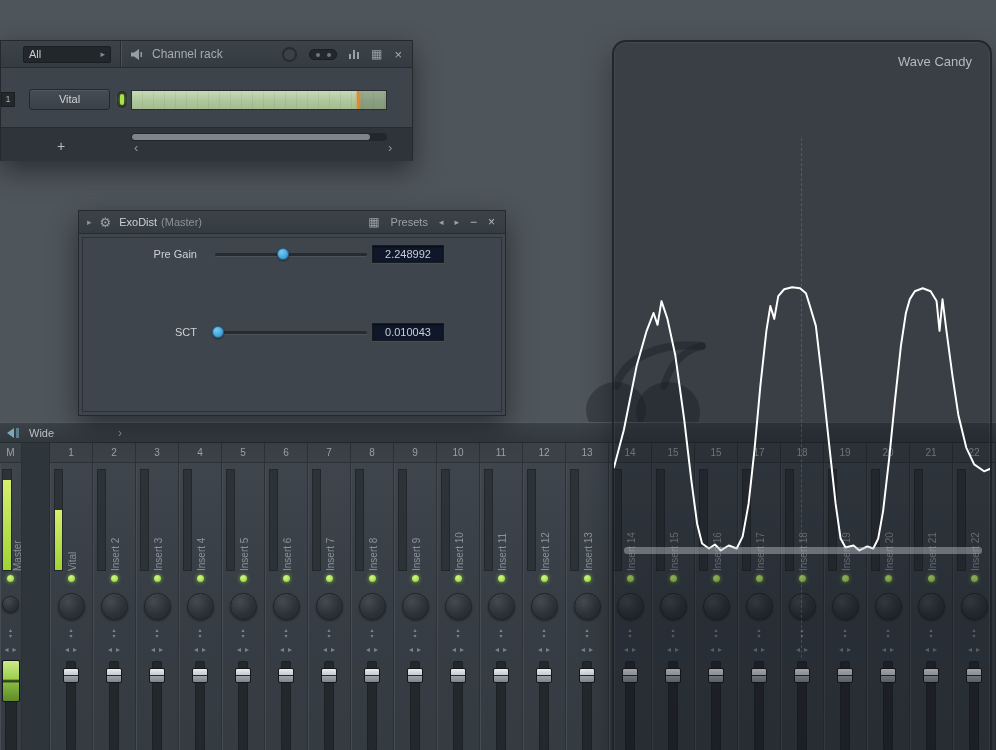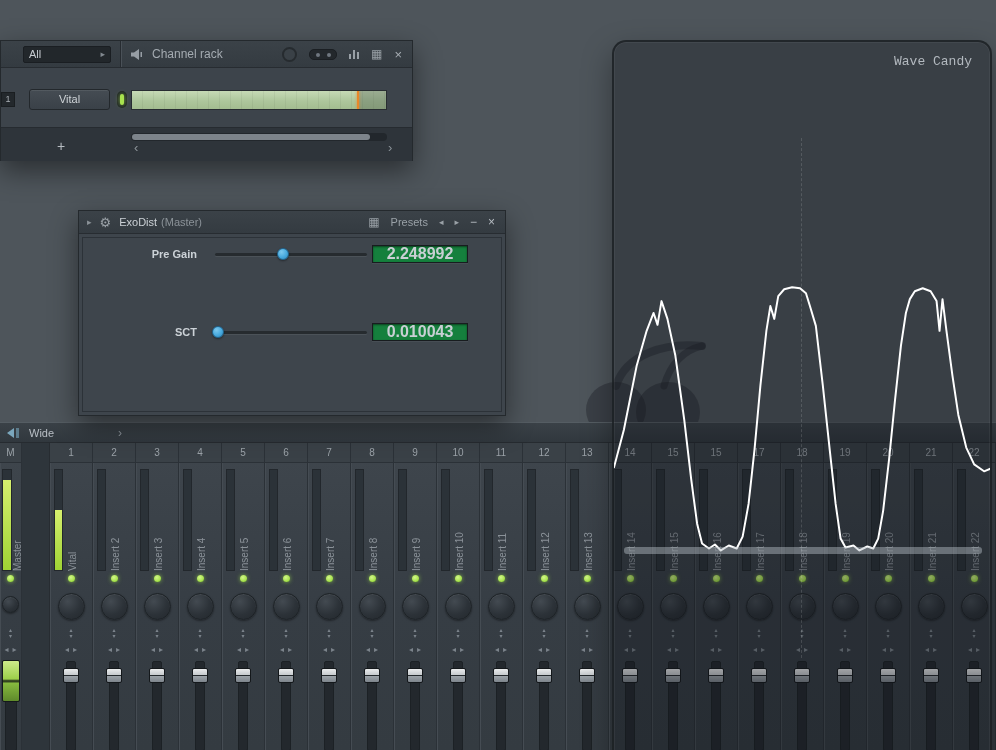--- a/index.html
+++ b/index.html
@@ -54,26 +54,26 @@
   #exodist .titlebar{height:23px;padding:0 8px;gap:8px;font-size:11px;}
   .px-caret{color:#8b9298;font-size:9px;}
   .gear-glyph{color:#9aa1a7;font-size:13px;line-height:13px;}
   .px-title{color:#ccd1d6;}
   .px-sub{color:#8b9298;margin-left:-4px;}
   .px-right{margin-left:auto;display:flex;align-items:center;gap:11px;padding-right:2px;color:#9aa1a7;}
   .px-right .sm{font-size:9px;}
   .px-right .md{font-size:12px;color:#b6bcc2;}
   #exodist .body{position:relative;height:181px;}
   .plugin-frame{position:absolute;inset:3px;border:1px solid #2c3238;pointer-events:none;}
-  .param-row{position:absolute;left:0;width:100%;height:22px;font-weight:bold;}
+  .param-row{position:absolute;left:0;width:100%;height:22px;}
   .param-label{position:absolute;left:0;top:0;width:118px;height:22px;line-height:22px;text-align:right;font-size:11px;color:#ccd2d7;}
   .param-slider{position:absolute;left:136px;top:0;width:152px;height:22px;}
   .param-slider .track{position:absolute;left:0;right:0;top:10px;height:3px;background:#262b2f;border-radius:2px;box-shadow:0 1px 0 rgba(255,255,255,.07);}
   .param-knob{position:absolute;top:5px;left:0;width:12px;height:12px;margin-left:-6px;border-radius:50%;background:radial-gradient(circle at 35% 30%,#7cc8ee,var(--knob_blue) 55%,#2e86b8);border:1px solid #20638c;box-shadow:0 1px 2px rgba(0,0,0,.4);}
-  .param-value{position:absolute;left:293px;top:2px;width:96px;height:18px;background:#15803d;border:1px solid #181c1f;box-shadow:inset 0 1px 2px rgba(0,0,0,.5),0 1px 0 rgba(255,255,255,.05);color:#c9cfd4;font-size:16px;line-height:16px;text-align:center;}
+  .param-value{position:absolute;left:293px;top:2px;width:72px;height:18px;background:#0f172a;border:1px solid #181c1f;box-shadow:inset 0 1px 2px rgba(0,0,0,.5),0 1px 0 rgba(255,255,255,.05);color:#c9cfd4;font-size:11px;line-height:16px;text-align:center;}
 
   
   #mixer{position:absolute;left:0;top:422px;width:996px;height:328px;background:#343b41;z-index:1;border-top:1px solid #555d63;}
   .mixer-header{height:20px;display:flex;align-items:center;background:linear-gradient(#3a4147,#31383e);border-bottom:1px solid #262b30;padding:0 6px;gap:8px;font-size:11px;color:#b9bfc5;}
   .mixer-arrow{margin-left:56px;color:#8b9299;font-size:12px;}
   .mixer-tracks{position:absolute;top:20px;bottom:0;left:0;right:0;display:flex;}
   .mcol{position:relative;flex:0 0 43px;border-right:1px solid #2b3137;background:linear-gradient(#3f464d,#363d44 55%,#343b41);box-shadow:inset 1px 0 0 #454c53;}
   .mcol.master{flex-basis:22px;}
   .mgap{flex:0 0 28px;background:#2e353b;border-right:1px solid #272c31;}
   .mnum{height:20px;line-height:20px;text-align:center;font-size:10px;color:#9aa1a7;background:#3a4147;border-bottom:1px solid #2b3137;}
@@ -88,21 +88,21 @@
   .fader{position:absolute;left:50%;top:198px;bottom:-1px;width:10px;margin-left:-5px;background:#23282d;border:1px solid #1c2125;border-radius:2px;}
   .fhandle{position:absolute;left:50%;top:6px;width:16px;height:15px;margin-left:-8px;background:linear-gradient(#e9ebec 0%,#c7cbce 45%,#23282c 50%,#9aa1a7 56%,#7e858c 100%);border:1px solid #14181b;border-radius:2px;}
   .master .meter{left:2px;width:10px;}
   .master .mname{left:12px;}
   .master .knob{width:17px;height:17px;margin-left:-8.5px;top:133px;}
   .master .fader{width:12px;margin-left:-6px;}
   .master .fhandle{height:42px;top:-2px;width:18px;margin-left:-9px;background:linear-gradient(#cde98a 0%,#9ccf4a 45%,#1d2418 50%,#86b93e 56%,#5f8a2b 100%);}
 
   
   #wavecandy{position:absolute;left:612px;top:40px;width:380px;height:730px;border-radius:14px;background:rgba(15,19,24,.33);border:2px solid rgba(28,32,36,.8);box-shadow:inset 0 0 0 1px rgba(255,255,255,.05),0 12px 30px rgba(0,0,0,.35);z-index:6;}
-  .wc-title{position:absolute;top:12px;right:18px;font-size:13px;color:#b3b9bf;font-family:Liberation Mono, monospace;}
+  .wc-title{position:absolute;top:12px;right:18px;font-size:13px;color:#b3b9bf;}
   .wc-centerline{position:absolute;left:187px;top:96px;height:520px;border-left:1px dashed rgba(255,255,255,.14);}
   .wc-scrollbar{position:absolute;left:10px;top:505px;width:358px;height:7px;border-radius:3px;background:rgba(185,193,200,.45);}
   svg.wc-wave{position:absolute;inset:0;width:100%;height:100%;overflow:hidden;border-radius:12px;}
   svg.wc-wave polyline{fill:none;stroke:var(--waveform);stroke-width:2;stroke-linejoin:round;stroke-linecap:round;}
 </style>
 </head>
 <body>
 
 <div id="desktop">
 

